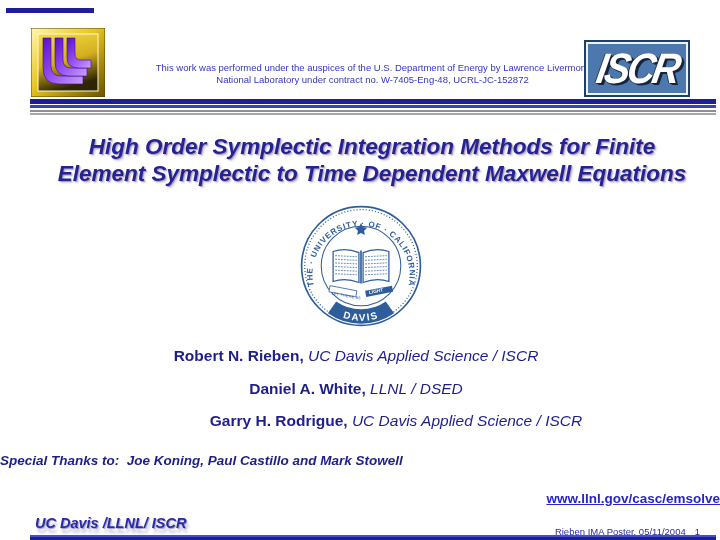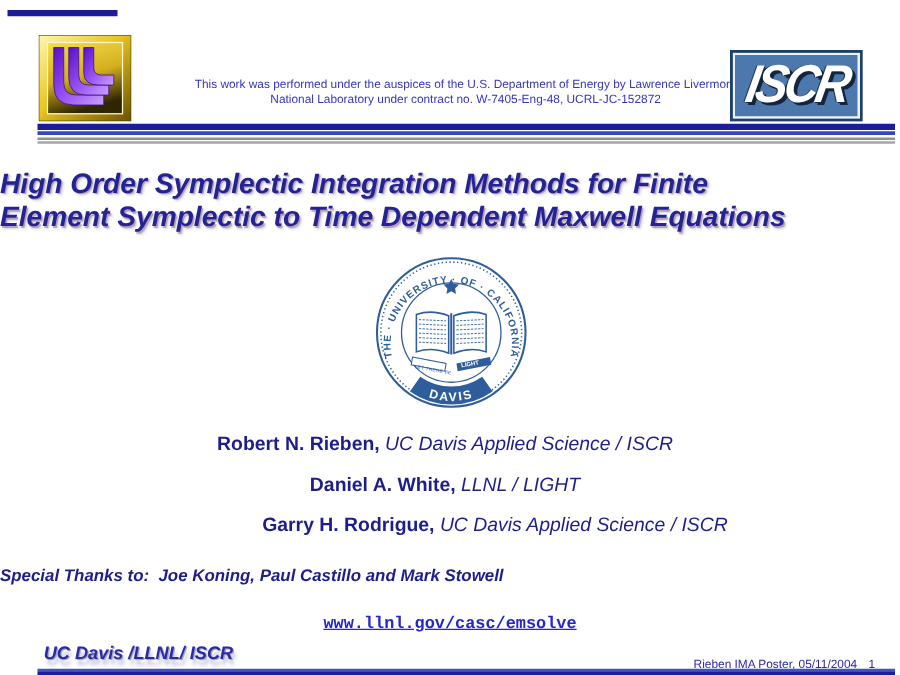--- a/index.html
+++ b/index.html
@@ -25,38 +25,38 @@
              letter-spacing:-3px;transform:skewX(-10deg) scale(1.02,1.12);
              text-shadow:3px 2px 0 #14243d,1px 1px 0 #14243d,-1px 0 0 #2a3a55;}
 
   
   .stripes{position:absolute;left:30px;width:686px;}
   .stripes.top{top:99px;}
   .stripes.bottom{top:535px;}
   .stripe{width:100%;}
 
   
-  .title{position:absolute;left:0;top:133px;width:656px;margin:0;text-align:left;
+  .title{position:absolute;left:0;top:133px;width:656px;margin:0;text-align:center;
          color:var(--navy);font-size:22.5px;line-height:27px;font-weight:bold;font-style:italic;
-         text-shadow:1px 1px 0 rgba(120,50,90,.35),2px 2px 2px rgba(100,100,150,.3);}
+         text-shadow:1px 1px 0 rgba(120,50,90,.35),2px 2px 2px rgba(100,100,150,.3);padding-left:44px;}
 
   
   .seal{position:absolute;left:299px;top:204px;width:124px;height:124px;}
 
   
   .author{position:absolute;left:0;width:712px;text-align:center;color:var(--author_navy);
           font-size:15.5px;}
   .author .nm{font-weight:bold;}
   .author .af{font-style:italic;}
   .a1{top:347px;} .a2{top:380px;} .a3{top:412px;margin-left:40px;}
 
   
   .thanks{position:absolute;left:0;top:453px;width:720px;text-align:left;
           color:var(--author_navy);font-size:13.5px;font-weight:bold;font-style:italic;}
-  .weblink{position:absolute;left:0;top:489px;width:720px;text-align:center;font-family:Liberation Mono, monospace;}
+  .weblink{position:absolute;left:0;top:489px;width:720px;text-align:right;}
   .weblink a{color:var(--link_blue);font-size:13.5px;font-weight:bold;
           text-decoration:underline;cursor:pointer;}
 
   
   .footer-left{position:absolute;left:35px;top:515px;color:var(--footer_navy);
           font-size:14.5px;font-weight:bold;font-style:italic;
           text-shadow:1px 1px 0 #a8a8c4,2px 5px 3px rgba(120,120,170,.45);}
   .footer-right{position:absolute;right:20px;top:526px;color:var(--footer_navy);
           font-size:9.5px;text-align:right;}
   .footer-right .pg{margin-left:9px;}
@@ -163,21 +163,21 @@
       </text>
     </g>
   </svg>
 
   <div class="author a1">
     <span class="nm">Robert N. Rieben,</span>
     <span class="af">UC Davis Applied Science / ISCR</span>
   </div>
   <div class="author a2">
     <span class="nm">Daniel A. White,</span>
-    <span class="af">LLNL / LIGHT</span>
+    <span class="af">LLNL / DSED</span>
   </div>
   <div class="author a3">
     <span class="nm">Garry H. Rodrigue,</span>
     <span class="af">UC Davis Applied Science / ISCR</span>
   </div>
 
   <div class="thanks">Special Thanks to:&nbsp; Joe Koning, Paul Castillo and Mark Stowell</div>
 
   <div class="weblink">
     <a>www.llnl.gov/casc/emsolve</a>

